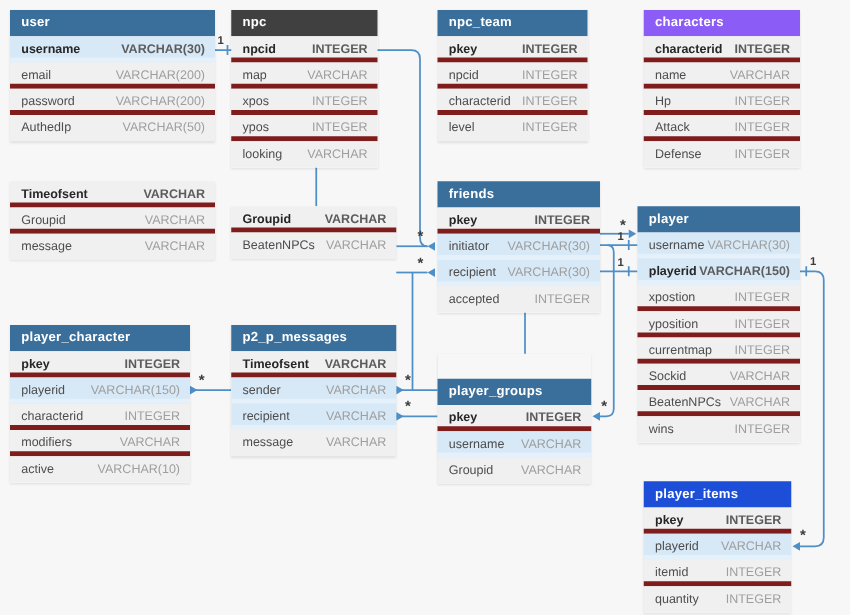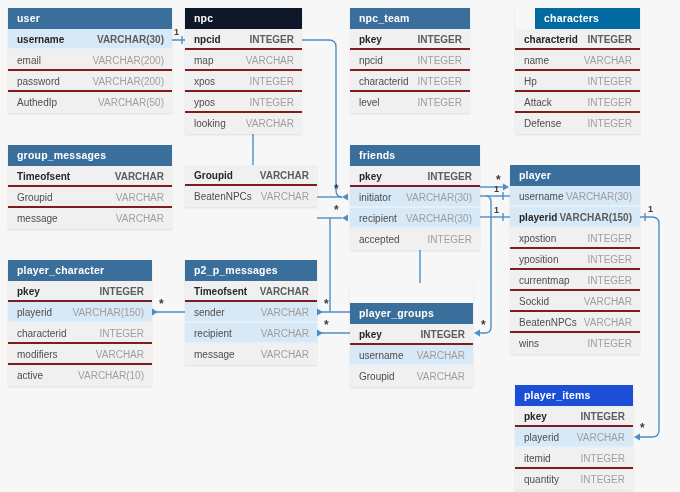--- a/index.html
+++ b/index.html
@@ -3,21 +3,21 @@
 <meta charset="utf-8">
 <style>
   html,body{margin:0;padding:0;}
   body{font-family:"Liberation Sans", sans-serif;}
   #canvas{position:relative;width:680px;height:492px;background:#f7f7f7;overflow:hidden;}
   #wires{position:absolute;left:0;top:0;z-index:1;}
   .tbl{position:absolute;z-index:2;box-shadow:0 1px 2px rgba(0,0,0,.10);font-size:10px;}
   .tbl .hdr{height:21px;line-height:21px;color:#fff;font-weight:bold;font-size:10.5px;
             padding-left:9px;letter-spacing:.2px;}
   .tbl .row{display:flex;justify-content:space-between;height:21px;line-height:21px;
-            padding:0 8px 0 9px;background:#f0f0f0;border-bottom:2px solid #7f1d1d;box-sizing:border-box;}
+            padding:0 8px 0 9px;background:#f0f0f0;border-bottom:4px solid #7f1d1d;box-sizing:border-box;}
   .tbl .row:last-child{border-bottom:none;align-items:flex-end;}
   .tbl .row.hl{background:#d7e8f6;border-bottom-color:#e4f0fa;}
   .fname{color:#4d4d4d;}
   .ftype{color:#9e9e9e;}
   .row.b .fname{color:#262626;font-weight:bold;}
   .row.b .ftype{color:#5c5c5c;font-weight:bold;}
   text.mark{font-family:"Liberation Sans", sans-serif;font-weight:bold;fill:#3c3c3c;}
 </style>
 </head>
 <body>
@@ -76,21 +76,21 @@
       <div class="row">
         <span class="fname">password</span>
         <span class="ftype">VARCHAR(200)</span>
       </div>
       <div class="row">
         <span class="fname">AuthedIp</span>
         <span class="ftype">VARCHAR(50)</span>
       </div>
     </div>
     <div class="tbl" style="left: 185px; top: 8px; width: 117px;">
-      <div class="hdr" style="background: #0f172a;">npc</div>
+      <div class="hdr" style="background: #404040;">npc</div>
       <div class="row b">
         <span class="fname">npcid</span>
         <span class="ftype">INTEGER</span>
       </div>
       <div class="row">
         <span class="fname">map</span>
         <span class="ftype">VARCHAR</span>
       </div>
       <div class="row">
         <span class="fname">xpos</span>
@@ -118,21 +118,21 @@
       <div class="row">
         <span class="fname">characterid</span>
         <span class="ftype">INTEGER</span>
       </div>
       <div class="row">
         <span class="fname">level</span>
         <span class="ftype">INTEGER</span>
       </div>
     </div>
     <div class="tbl" style="left: 515px; top: 8px; width: 125px;">
-      <div class="hdr" style="background: #0369a1; margin-left: 20px;">characters</div>
+      <div class="hdr" style="background: #8b5cf6;">characters</div>
       <div class="row b">
         <span class="fname">characterid</span>
         <span class="ftype">INTEGER</span>
       </div>
       <div class="row">
         <span class="fname">name</span>
         <span class="ftype">VARCHAR</span>
       </div>
       <div class="row">
         <span class="fname">Hp</span>
@@ -141,21 +141,20 @@
       <div class="row">
         <span class="fname">Attack</span>
         <span class="ftype">INTEGER</span>
       </div>
       <div class="row">
         <span class="fname">Defense</span>
         <span class="ftype">INTEGER</span>
       </div>
     </div>
     <div class="tbl" style="left: 8px; top: 145px; width: 164px;">
-      <div class="hdr" style="background: rgb(58, 111, 156);">group_messages</div>
       <div class="row b">
         <span class="fname">Timeofsent</span>
         <span class="ftype">VARCHAR</span>
       </div>
       <div class="row">
         <span class="fname">Groupid</span>
         <span class="ftype">VARCHAR</span>
       </div>
       <div class="row">
         <span class="fname">message</span>

